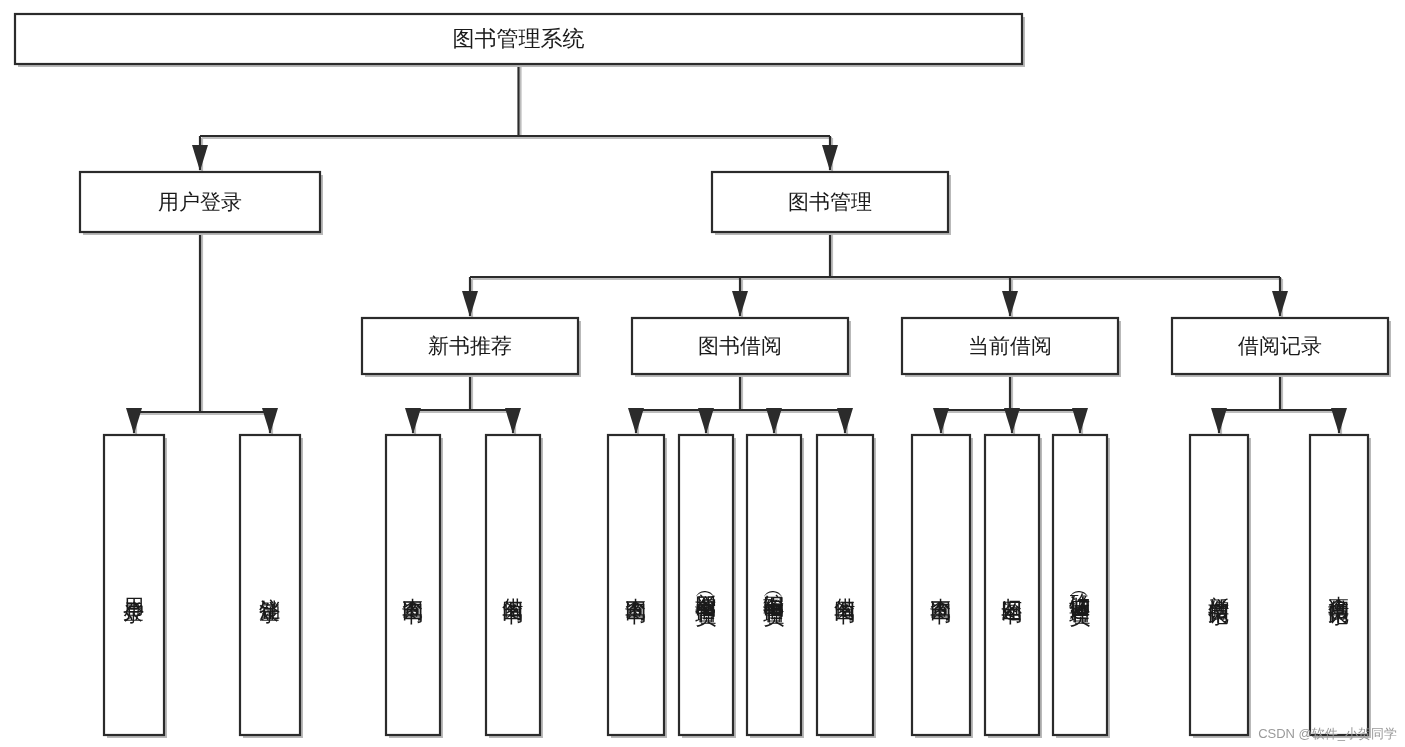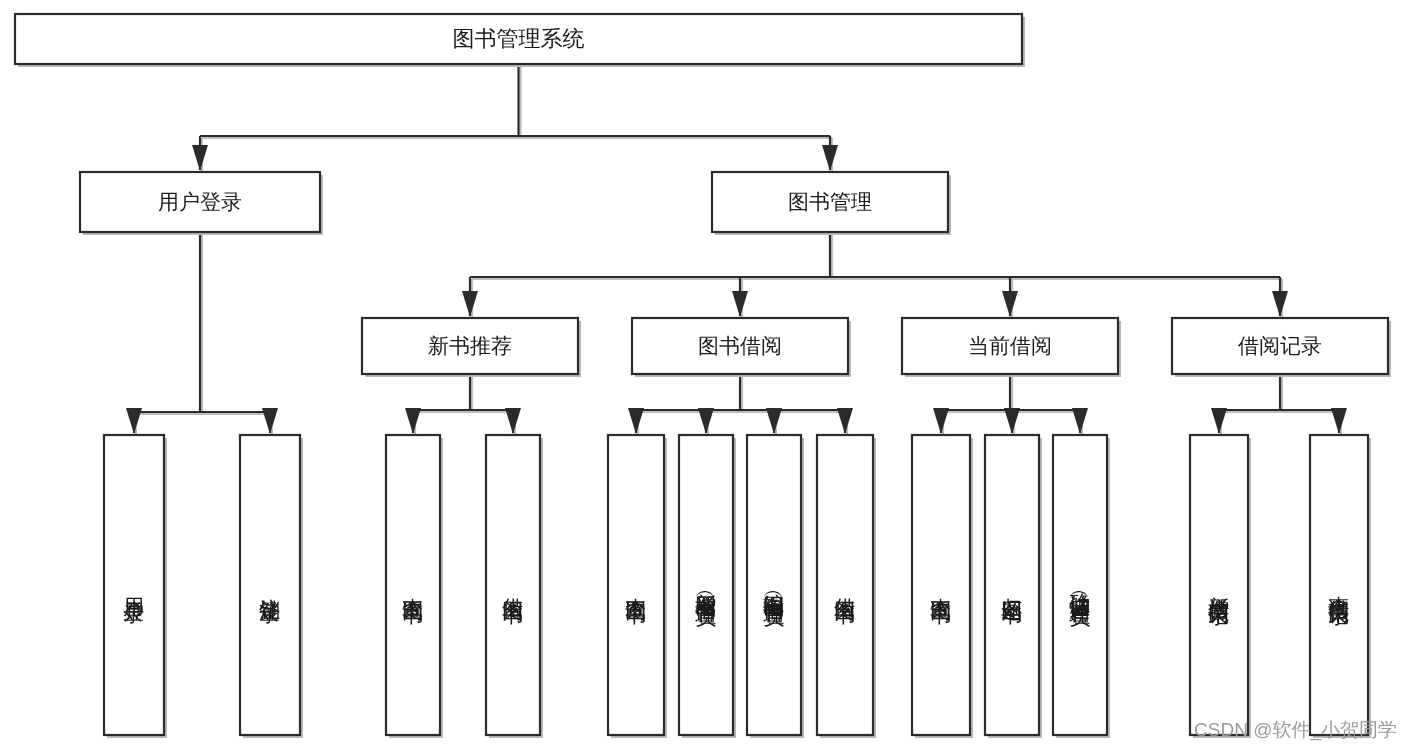--- a/index.html
+++ b/index.html
@@ -77,21 +77,21 @@
     line-height: 1.12;
     letter-spacing: 2px;
     color: #1a1a1a;
     white-space: nowrap;
   }
   .watermark {
     position: absolute;
     right: 8px;
     bottom: 4px;
     font-family: "Liberation Sans", "DejaVu Sans", sans-serif;
-    font-size: 19px;
+    font-size: 13px;
     color: #9a9a9a;
     white-space: nowrap;
   }
 </style>
 </head>
 <body>
 
 <div id="diagram-root">
   <svg class="diagram-canvas" viewBox="0 0 1405 747">
     <defs></defs>

